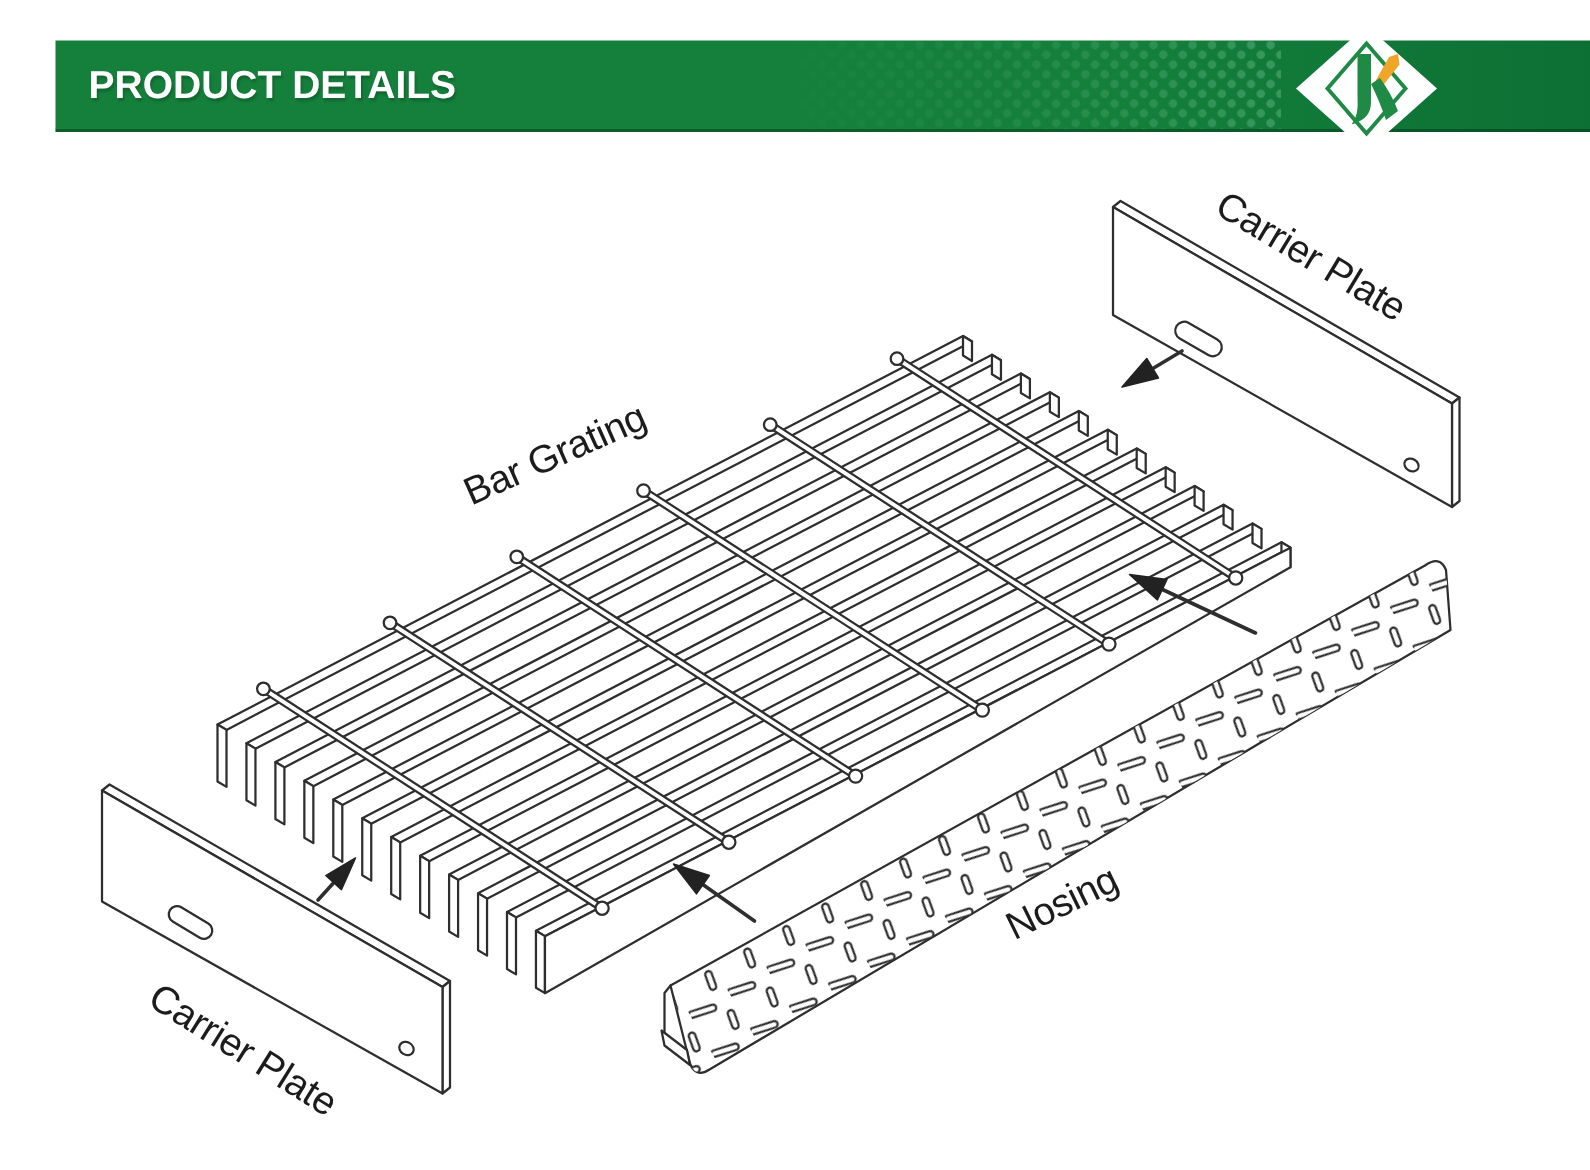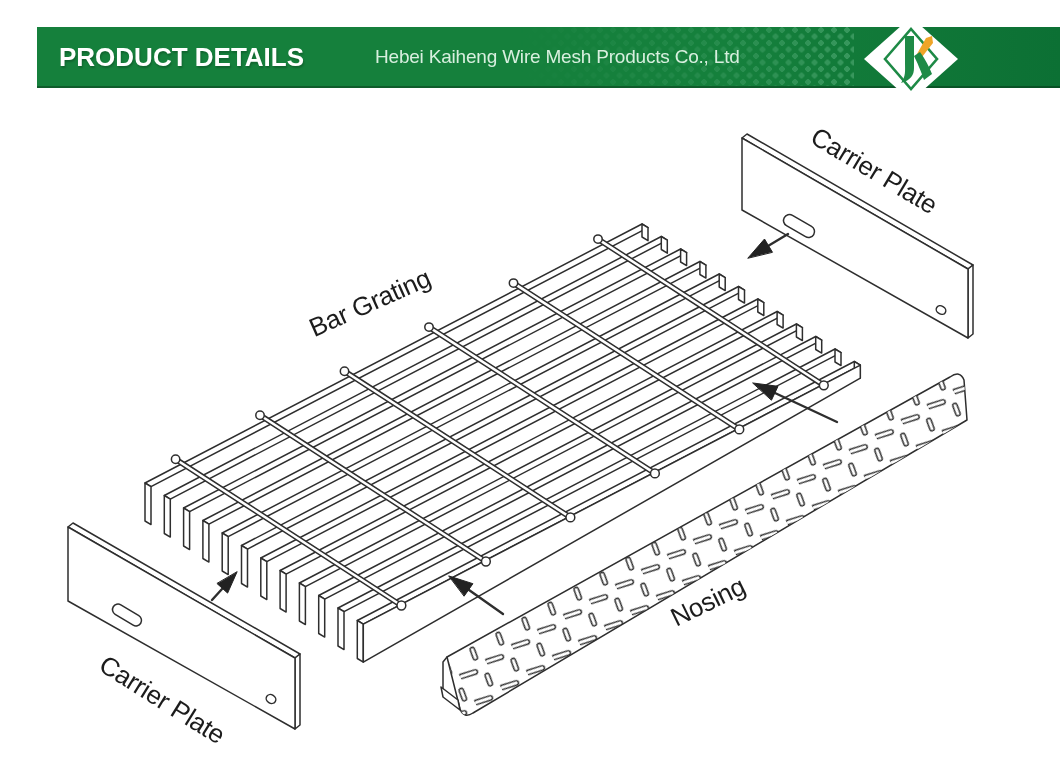--- a/index.html
+++ b/index.html
@@ -53,21 +53,20 @@
   #lbl-carrier-bottom{left:162px;top:700px;transform:translate(-50%,-50%) rotate(32deg)}
 </style>
 </head>
 <body>
 
 <div class="page">
 
   <header class="banner">
     <div class="dots"></div>
     <span class="title">PRODUCT DETAILS</span>
-    <span class="company">Hebei Kaiheng Wire Mesh Products Co., Ltd</span>
   </header>
 
   <svg class="logo" viewBox="0 0 114 100">
     <polygon points="10,49 57,7 104,49 57,91" fill="#fff"></polygon>
     <polygon points="31,49 57,19 83,49 57,79" fill="none" stroke="var(--logo-green)" stroke-width="2.6"></polygon>
     <g>
       <path d="M51,26 L60,26 L60,58 C60,65 57,70 47,73 C52,66 51,61 51,53 Z" fill="var(--logo-green)"></path>
       <path d="M63,44 L72,28 L78,26 L79,33 L68,47 Z" fill="var(--logo-orange)"></path>
       <path d="M60,46 L66,42 C71,49 75,56 78,64 L70,70 C67,61 63,52 60,46 Z" fill="var(--logo-green)"></path>
     </g>

